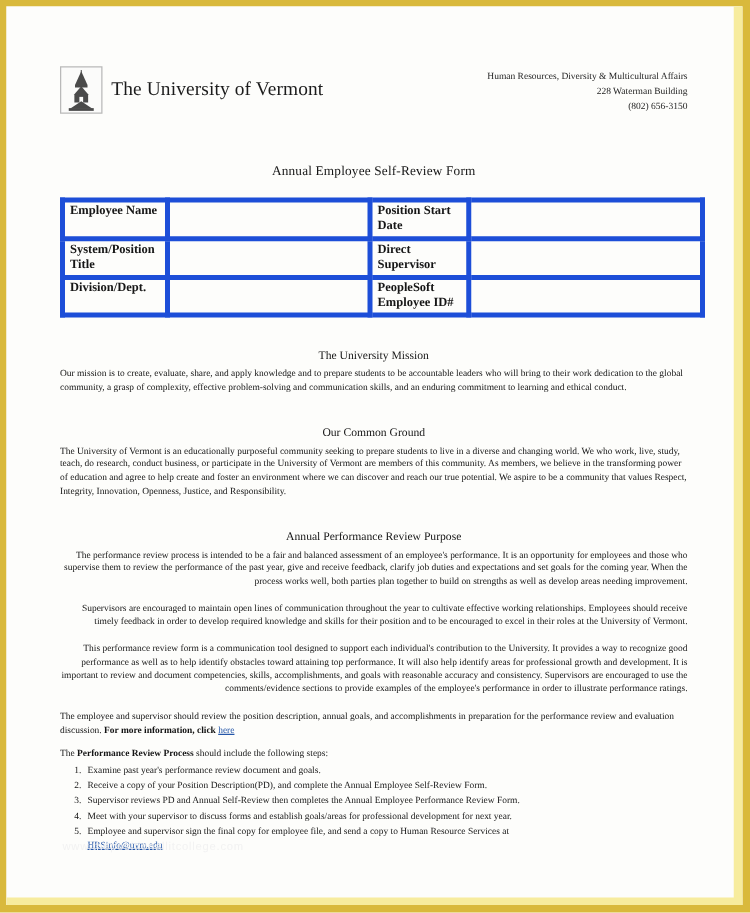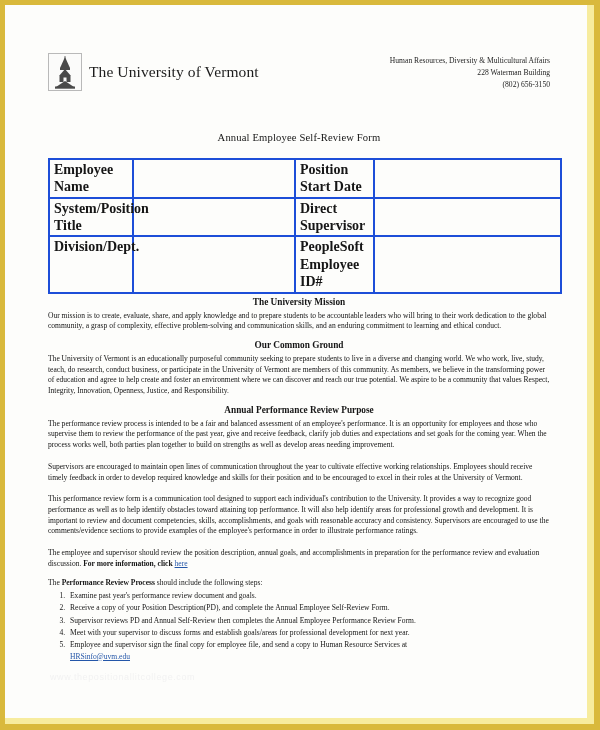--- a/index.html
+++ b/index.html
@@ -115,49 +115,49 @@
   .rule.r2 { width: 92px; margin-left: 5px; }
 
   
   table.info {
     width: 100%;
     border-collapse: collapse;
     margin-top: 15px;
     table-layout: fixed;
   }
   table.info td {
-    border: 2px solid #1d4ed8;
+    border: 4px solid #1d4ed8;
     height: 23px;
     padding: 1px 4px;
     vertical-align: top;
-    font-size: 14px;
+    font-size: 10px;
     line-height: 1.24;
   }
   td.lbl { font-weight: bold; }
   col.c1 { width: 84px; }
   col.c2 { width: 162px; }
   col.c3 { width: 79px; }
   col.c4 { width: 187px; }
 
   
   .sec-head {
     text-align: center;
-    font-weight: bold;
+    font-weight: normal;
     font-size: 9.3px;
-    margin-top: 3px;
+    margin-top: 26px;
     margin-bottom: 2px;
   }
   p.body {
     font-size: 7.55px;
     line-height: 1.42;
     text-align: left;
     margin: 4px 0 8px 0;
     color: #131313;
   }
-  p.body.tight { margin-bottom: 0; }
+  p.body.tight { margin-bottom: 0; text-align: right; }
   p.body.gap { margin-top: 11px; }
 
   .strong { font-weight: bold; }
   a.link {
     color: #2456a8;
     text-decoration: underline;
   }
 
   
   .process-intro {

